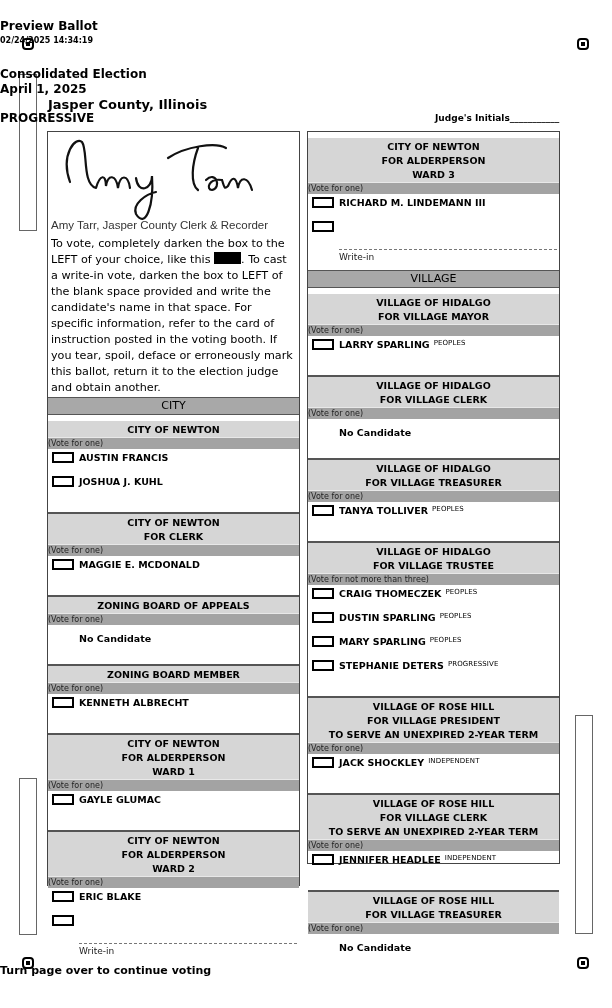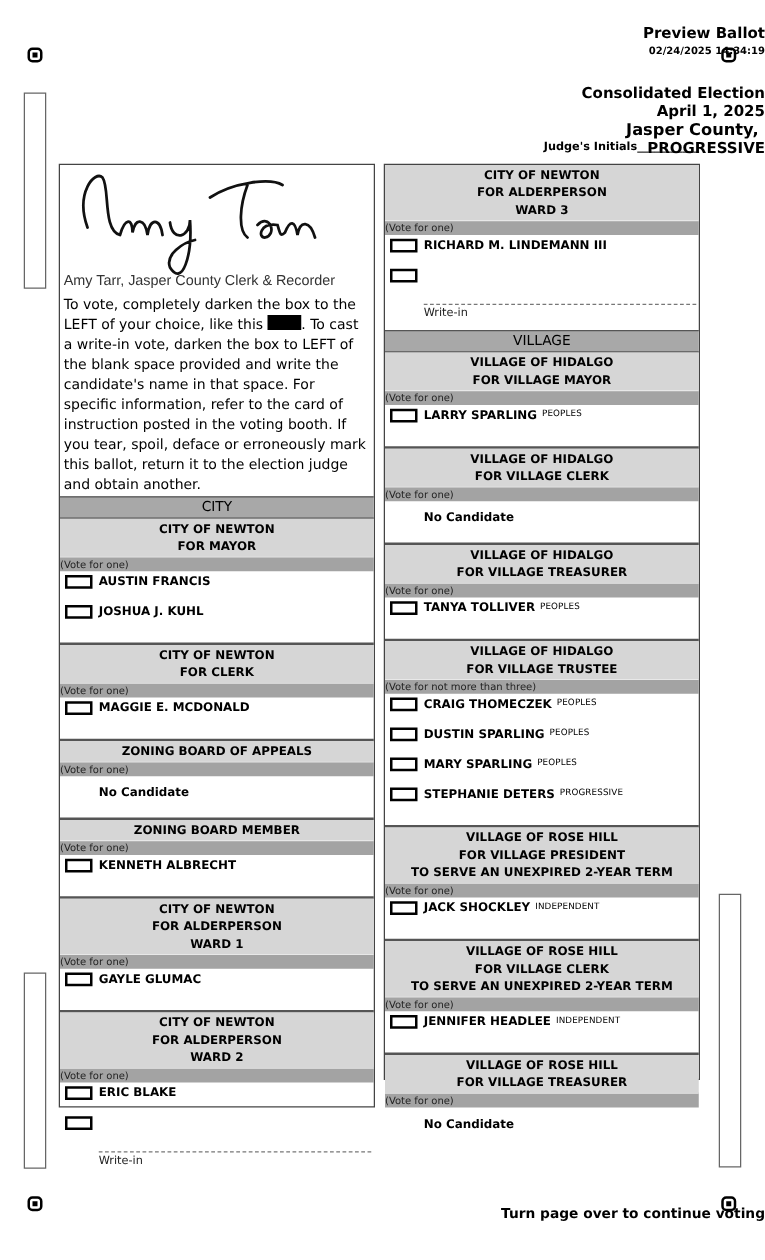--- a/index.html
+++ b/index.html
@@ -1,23 +1,23 @@
 <!DOCTYPE html>
 <html><head>
 <meta charset="utf-8">
 <style>
   html, body { margin:0; padding:0; background:#fff; }
   body { width:612px; height:1008px; position:relative; overflow:hidden; font-family:"DejaVu Sans", sans-serif; color:#000; }
   .abs { position:absolute; }
   .timing { position:absolute; width:12px; height:12px; border:2px solid #000; border-radius:4px; box-sizing:border-box; }
   .timing::after { content:""; position:absolute; left:2px; top:2px; width:4px; height:4px; background:#000; }
   .sidebar { position:absolute; border:1px solid #666; background:#fff; box-sizing:border-box; }
-  .hdr { position:absolute; left:0; width:612px; text-align:right; font-weight:bold; }
+  .hdr { position:absolute; left:0; width:612px; text-align:left; font-weight:bold; }
   .col { position:absolute; border:1px solid #444; box-sizing:border-box; background:#fff; }
-  .contest { border-top:2px solid #555; }
+  .contest { border-top:2px solid #555;margin-top:6px; }
   .contest:first-child { border-top:none; }
   .c-head { background:#d6d6d6; text-align:center; font-weight:bold; font-size:9.5px; line-height:14px; padding-top:2px; }
   .c-sub { background:#a3a3a3; text-align:left; font-size:8px; line-height:11px; color:#222; border-top:1px solid #e8e8e8; }
   .c-body { padding:3px 0 6px 0; }
   .cand { display:flex; align-items:flex-start; height:24px; padding-left:4px; }
   .oval { width:22px; height:11px; border:2px solid #000; box-sizing:border-box; margin-right:5px; flex:none; }
   .cname { font-weight:bold; font-size:9.5px; }
   .party { font-size:7px; margin-left:4px; letter-spacing:0.1px; }
   .nocand { font-weight:bold; font-size:9.5px; padding-left:31px; height:24px; line-height:22px; }
   .writein-line { margin:4px 2px 0 31px; border-top:1px dashed #777; }
@@ -54,21 +54,20 @@
     <div style="position:absolute;left:3px;top:87px;font-family:'Liberation Sans',sans-serif;font-size:11.5px;color:#333;">Amy Tarr, Jasper County Clerk &amp; Recorder</div>
   </div>
   <div class="instr" style="margin-top:9px;">
     <span>To vote, completely darken the box to the LEFT of your choice, like this </span><span class="sample"></span><span>. To cast a write-in vote, darken the box to LEFT of the blank space provided and write the candidate's name in that space. For specific information, refer to the card of instruction posted in the voting booth. If you tear, spoil, deface or erroneously mark this ballot, return it to the election judge and obtain another.</span>
   </div>
   <div class="section-band" style="margin-top:1px;">CITY</div>
   <div id="left-contests">
       <div class="contest">
         <div class="c-head">
           <div>CITY OF NEWTON</div>
-          <div>FOR MAYOR</div>
         </div>
         <div class="c-sub">(Vote for one)</div>
         <div class="c-body">
           <div class="cand">
             <span class="oval"></span>
             <span class="cname">AUSTIN FRANCIS</span>
           </div>
           <div class="cand">
             <span class="oval"></span>
             <span class="cname">JOSHUA J. KUHL</span>

